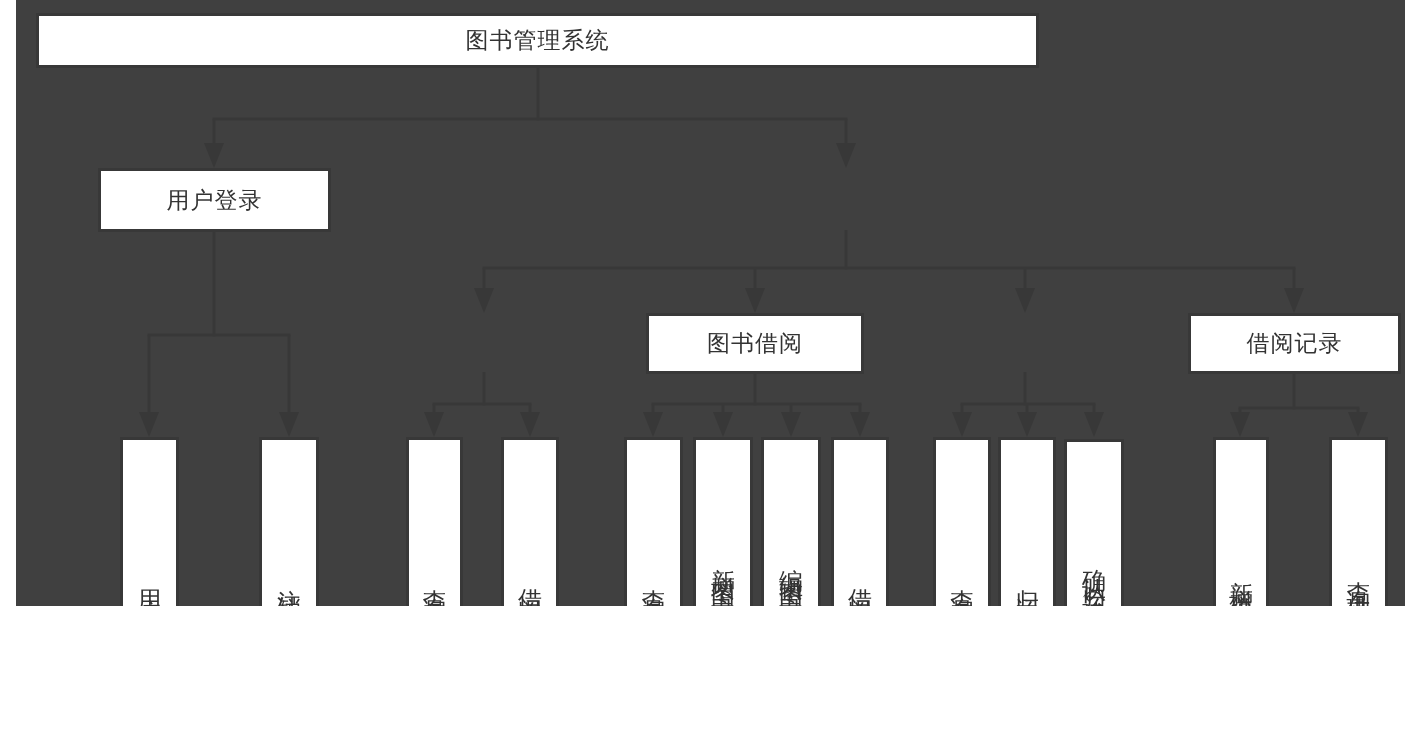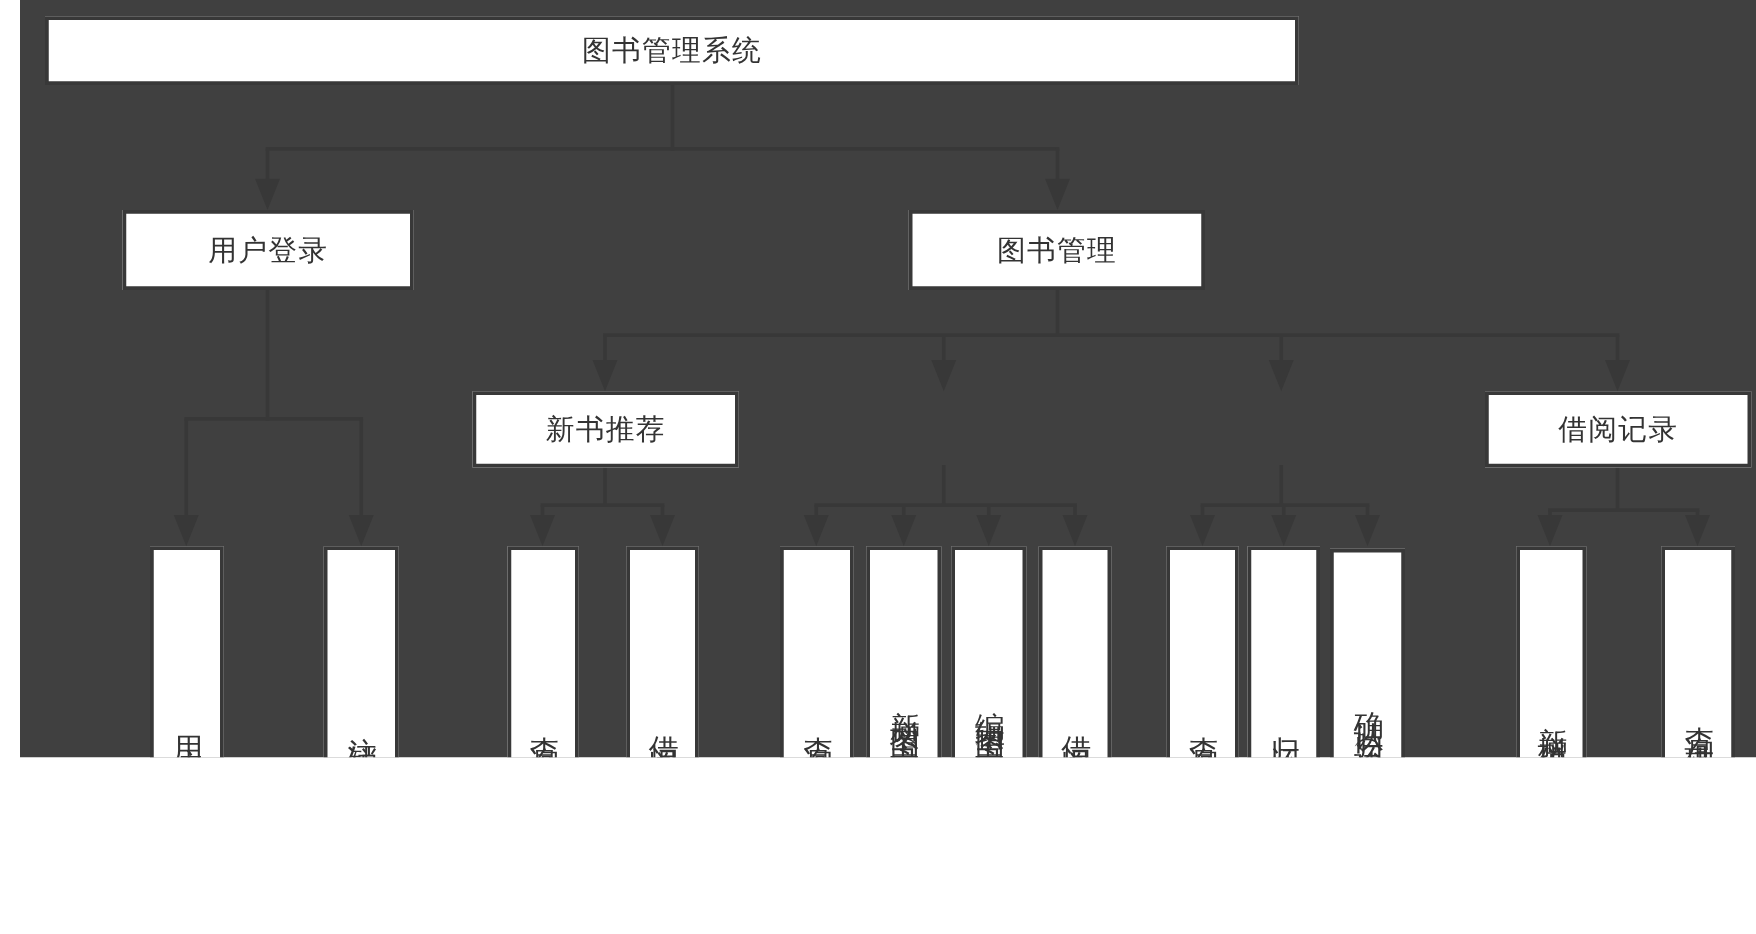--- a/index.html
+++ b/index.html
@@ -133,23 +133,22 @@
     <line x1="1222.5" y1="408" x2="1343.5" y2="408"></line>
     <line x1="1224" y1="408" x2="1224" y2="417"></line>
     <line x1="1342" y1="408" x2="1342" y2="417"></line>
     <polygon points="1214,412 1234,412 1224,437"></polygon>
     <polygon points="1332,412 1352,412 1342,437"></polygon>
   </svg>
 
   <div class="node hnode" style="left:20px; top:13px; width:1003px; height:55px;">图书管理系统</div>
 
   <div class="node hnode" style="left:82px; top:168px; width:233px; height:64px;">用户登录</div>
-  <div class="node hnode" style="left:711px; top:168px; width:237px; height:64px;">图书管理</div>
 
-  <div class="node hnode" style="left:362px; top:313px; width:213px; height:61px;">新书推荐</div>
+  <div class="node hnode" style="left:630px; top:313px; width:218px; height:61px;">图书借阅</div>
   <div class="node hnode" style="left:1172px; top:313px; width:213px; height:61px;">借阅记录</div>
 
   <div class="node vnode" style="left:104px; top:437px; width:59px; height:300px;">
     <span>用户登录</span>
   </div>
   <div class="node vnode" style="left:243px; top:437px; width:60px; height:300px;">
     <span>注销登录</span>
   </div>
 
   <div class="node vnode" style="left:390px; top:437px; width:57px; height:300px;">

